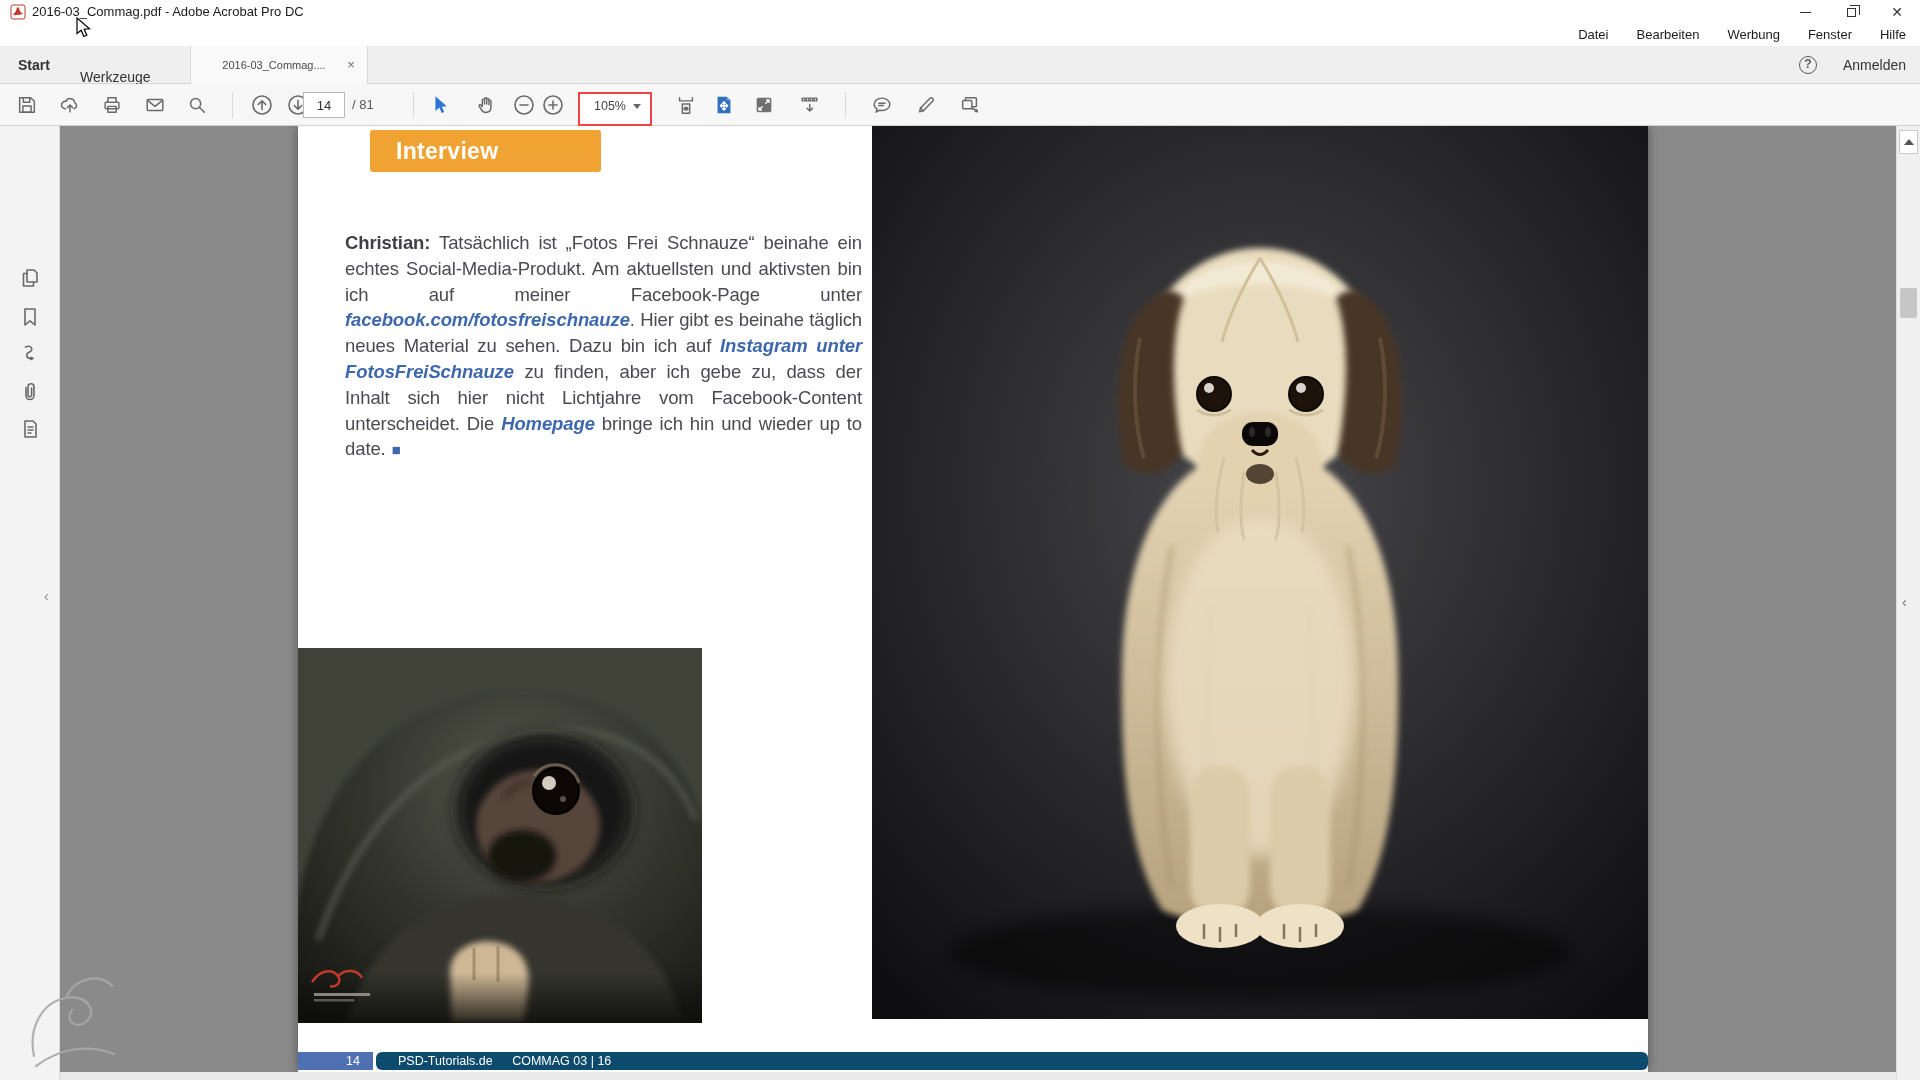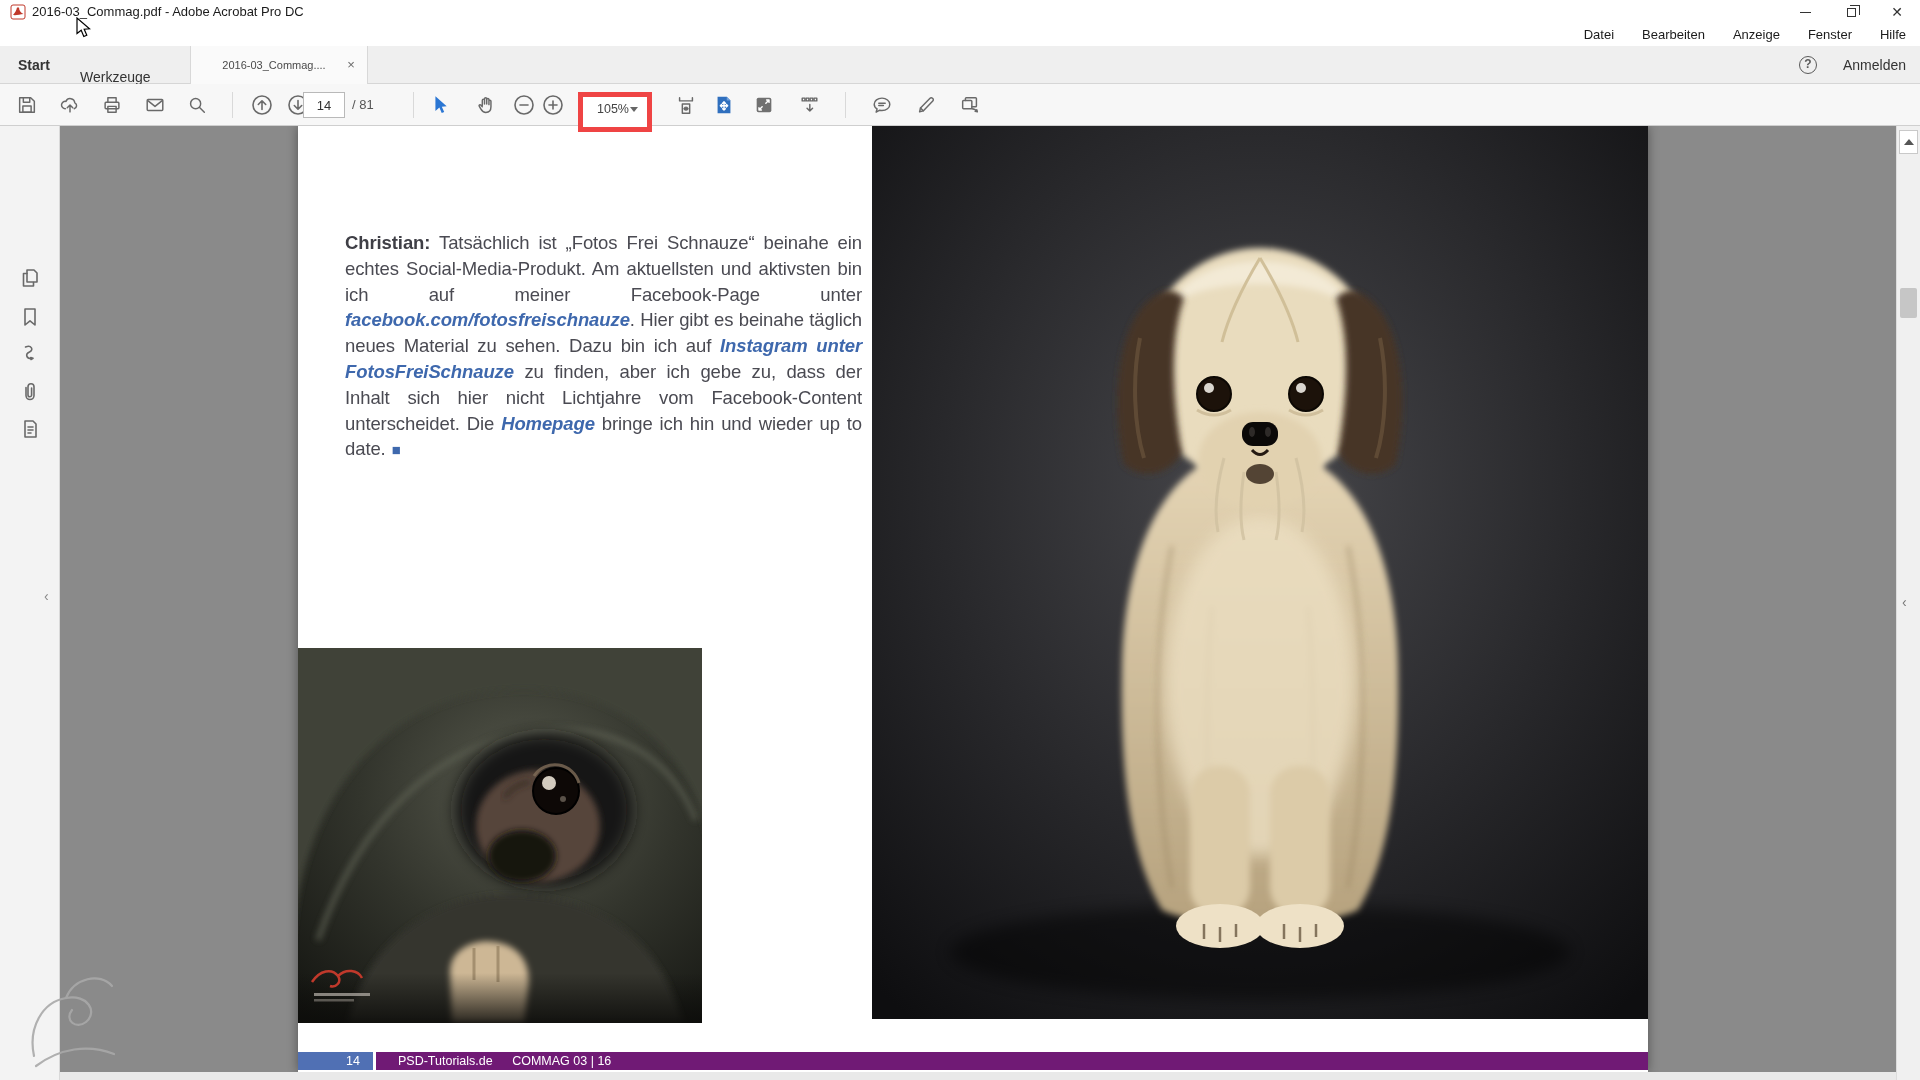--- a/index.html
+++ b/index.html
@@ -34,21 +34,21 @@
               color:#5a5a5a; font-size:12px; font-weight:700; text-align:center; line-height:15px; }
   #signin { position:absolute; right:14px; top:0; line-height:38px; font-size:14px; color:#333; }
 
   #toolbar { position:absolute; left:0; top:84px; width:1920px; height:42px; background:#f7f7f7; border-bottom:1px solid #cfcfcf; z-index:30; }
   .tbtn { position:absolute; top:6px; width:30px; height:30px; display:flex; align-items:center; justify-content:center; border-radius:3px; }
   .tsep { position:absolute; top:8px; width:1px; height:26px; background:#d9d9d9; }
   .ticon { stroke:#696969; fill:none; stroke-width:1.6; stroke-linecap:round; stroke-linejoin:round; }
   #page-num-box { position:absolute; left:303px; top:8px; width:42px; height:26px; border:1px solid #b9b9b9; background:#fff;
                   text-align:center; font-size:13px; color:#333; font-family:"Liberation Sans",sans-serif; }
   #page-total { position:absolute; left:352px; top:0; line-height:42px; font-size:13px; color:#555; }
-  #zoom-box { position:absolute; left:578px; top:8px; width:74px; height:40px; border:5px solid #ef4444; background:#fff; }
+  #zoom-box { position:absolute; left:578px; top:8px; width:74px; height:34px; border:2px solid #ef4444; background:#fff; }
   #zoom-level { position:absolute; left:14px; top:0; line-height:24px; font-size:12.5px; color:#444; }
   #zoom-caret { position:absolute; right:9px; top:10px; width:0; height:0; border-left:4px solid transparent; border-right:4px solid transparent; border-top:5px solid #666; }
 
   
   #sidebar { position:absolute; left:0; top:126px; width:60px; height:954px; background:#f3f3f3; border-right:1px solid #d9d9d9; z-index:20; }
   .side-btn { position:absolute; left:18px; width:24px; height:24px; }
   #pane-collapse { position:absolute; left:44px; top:588px; font-size:14px; color:#888; z-index:21; }
 
   
   #docarea { position:absolute; left:60px; top:126px; width:1836px; height:946px; background:#8a8a8a; overflow:hidden; }
@@ -63,22 +63,22 @@
   #textblock .q { font-weight:700; color:#3f3f46; }
   .pdf-link { color:#3e68ad; font-style:italic; font-weight:600; }
   .end-mark { color:#3e68ad; font-size:15px; margin-left:6px; font-style:normal; }
 
   #photo-pug { position:absolute; left:0; top:522px; width:404px; height:375px; }
   #photo-dog { position:absolute; left:574px; top:0; width:776px; height:893px; }
 
   #pdf-footer { position:absolute; left:0; top:926px; width:1350px; height:18px; }
   #footer-pagebox { position:absolute; left:0; top:0; width:75px; height:18px; background:#5070b4; color:#fff;
                     font-size:12.5px; line-height:18px; text-align:right; padding-right:13px; }
-  #footer-bar { position:absolute; left:78px; top:0; width:1272px; height:18px; background:#701a75; color:#fff;
-                font-size:12.5px; line-height:18px; }
+  #footer-bar { position:absolute; left:78px; top:0; width:1272px; height:18px; background:#0c4a6e; color:#fff;
+                font-size:12.5px; line-height:18px;border-radius:6px; }
   #footer-bar .brand { margin-left:22px; }
   #footer-bar .issue { margin-left:16px; }
 
   
   #vscroll { position:absolute; right:0; top:126px; width:24px; height:954px; background:#f0f0f0; border-left:1px solid #dcdcdc; z-index:25; }
   #vscroll-up { position:absolute; left:2px; top:4px; width:19px; height:24px; background:#fff; border:1px solid #c9c9c9;
                 display:flex; align-items:center; justify-content:center; }
   #vscroll-up i { width:0; height:0; border-left:5px solid transparent; border-right:5px solid transparent; border-bottom:6px solid #555; }
   #vscroll-thumb { position:absolute; left:3px; top:162px; width:17px; height:30px; background:#c6c6c6; border-radius:2px; }
   #tools-collapse { position:absolute; left:5px; top:468px; font-size:14px; color:#777; }
@@ -105,21 +105,21 @@
       </div>
     <div class="win-btn">
         <div class="glyph-close">✕</div>
       </div>
   </div>
 </div>
 
 <div id="menubar">
   <span class="menu-item">Datei</span>
   <span class="menu-item">Bearbeiten</span>
-  <span class="menu-item">Anzeige</span>
+  <span class="menu-item">Werbung</span>
   <span class="menu-item">Fenster</span>
   <span class="menu-item">Hilfe</span>
 </div>
 <svg id="cursor" width="15" height="21" viewBox="0 0 15 21">
   <path d="M1 1 L1 16.5 L5.2 13.2 L7.8 19.5 L10.8 18.2 L8.2 12.2 L13.5 11.8 Z" fill="#ffffff" stroke="#000" stroke-width="1.2"></path>
 </svg>
 
 <div id="tabbar">
   <span class="tab" id="tab-start">Start</span>
   <span class="tab" id="tab-tools">Werkzeuge</span>
@@ -295,20 +295,23 @@
       <path d="M7 4 h8 l3 3 v13 H7 z"></path>
         <path d="M10 10 h5 M10 13 h5 M10 16 h3"></path>
     </svg>
   </div>
 </div>
 <span id="pane-collapse">‹</span>
 
 <div id="docarea">
   <div id="pdf-page">
 
+    <div id="section-banner">
+      <span>Interview</span>
+    </div>
 
     <div id="textblock">
       <p><span class="q">Christian:</span><span> Tatsächlich ist „Fotos Frei Schnauze“ beinahe ein echtes Social-Media-Produkt. Am aktuellsten und aktivsten bin ich auf meiner Facebook-Page unter </span><span class="pdf-link">facebook.com/fotosfreischnauze</span><span>. Hier gibt es beinahe täglich neues Material zu sehen. Dazu bin ich auf </span><span class="pdf-link">Instagram unter FotosFreiSchnauze</span><span> zu finden, aber ich gebe zu, dass der Inhalt sich hier nicht Lichtjahre vom Facebook-Content unterscheidet. Die </span><span class="pdf-link">Homepage</span><span> bringe ich hin und wieder up to date.</span><span class="end-mark">■</span></p>
     </div>
 
     <svg id="photo-pug" viewBox="0 0 404 375">
       <defs>
         <radialGradient id="pbg" cx="55%" cy="38%" r="80%">
           <stop offset="0" stop-color="#56584c"></stop>
             <stop offset=".5" stop-color="#32342c"></stop>

